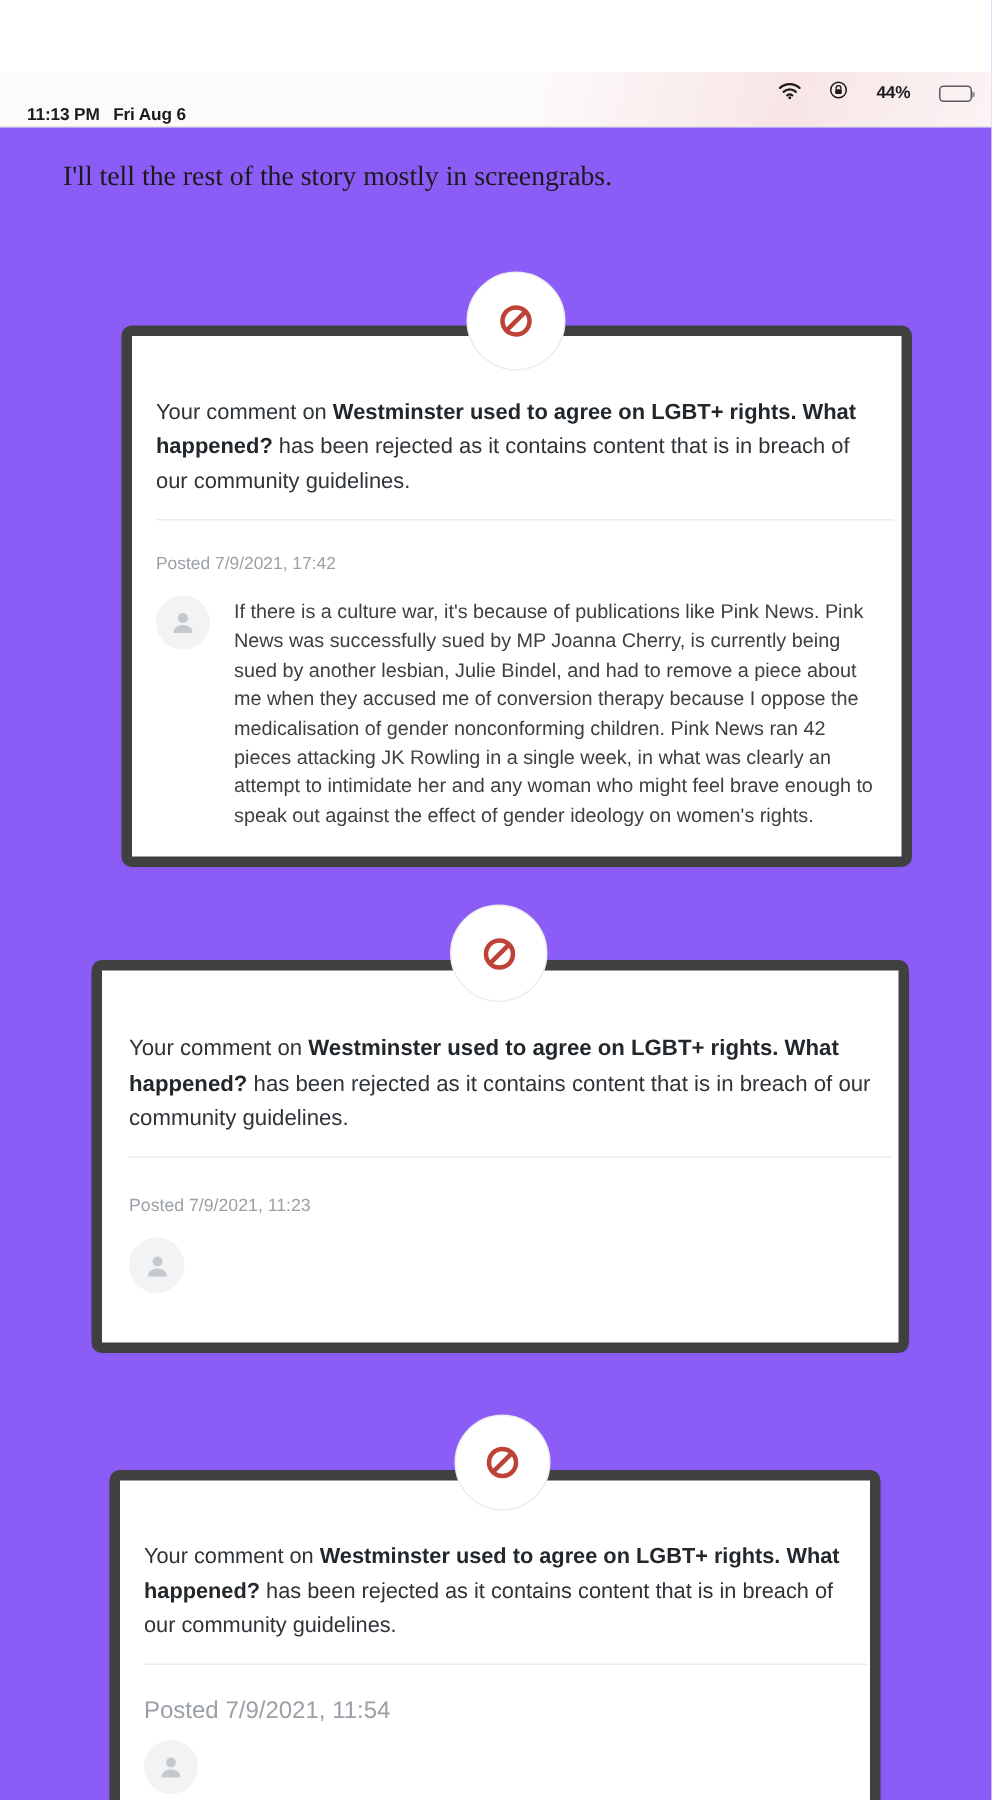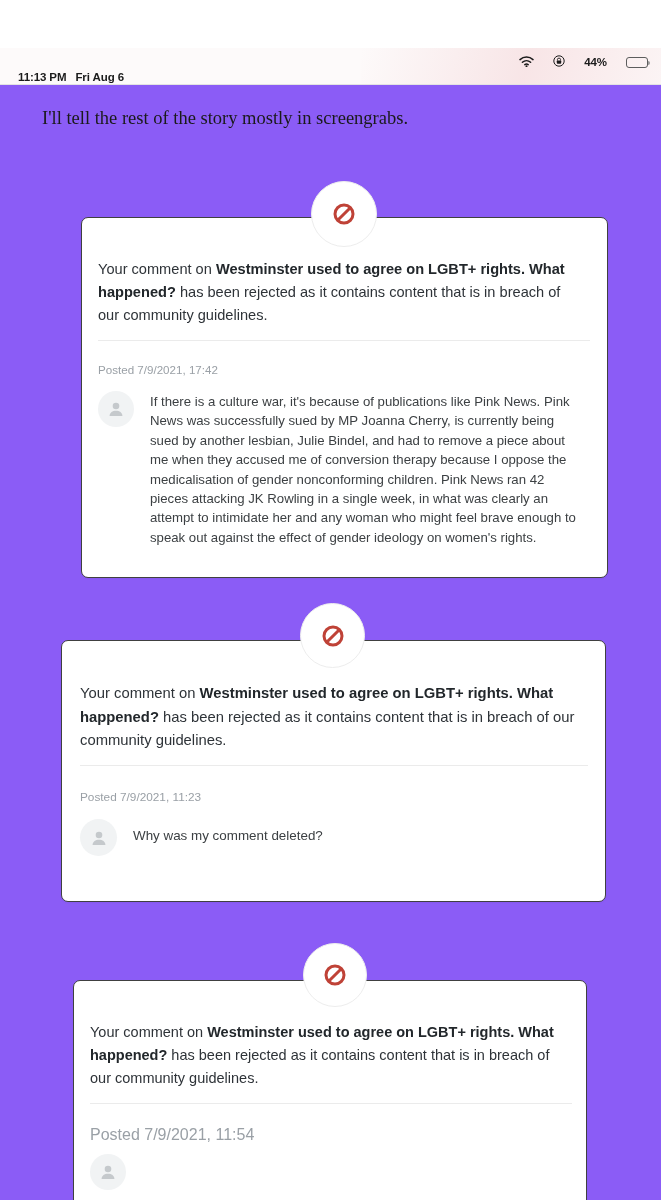--- a/index.html
+++ b/index.html
@@ -127,21 +127,21 @@
     font-family: "Liberation Serif", serif;
     font-size: 18.5px;
     line-height: 26px;
     color: #1a1a1a;
   }
 
   
   .shot {
     position: absolute;
     background: #ffffff;
-    border: 1px solid #404040;
+    border: 7px solid #404040;
     border-radius: 7px;
     box-shadow: 0 1px 2px rgba(0,0,0,0.035);
   }
 
   
   .badge {
     position: absolute;
     border-radius: 50%;
     background: #ffffff;
     border: 1px solid #ededed;
@@ -279,21 +279,20 @@
       <span>Your comment on </span><b>Westminster used to agree on LGBT+ rights. What happened?</b><span> has been rejected as it contains content that is in breach of our community guidelines.</span>
     </div>
     <div class="rule" id="rule2"></div>
     <div class="posted" id="posted2">Posted 7/9/2021, 11:23</div>
     <div class="avatar" id="avatar2">
       <svg width="20" height="20" viewBox="0 0 20 20">
         <circle cx="10" cy="7" r="3.3" fill="#c5c9cc"></circle>
         <path d="M3.6 17c0-3.4 2.9-5.3 6.4-5.3s6.4 1.9 6.4 5.3z" fill="#c5c9cc"></path>
       </svg>
     </div>
-    <div class="comment" id="comment2">Why was my comment deleted?</div>
   </div>
 
   <div class="badge" id="badge3">
     <svg width="24" height="24" viewBox="0 0 24 24">
       <circle cx="12" cy="12" r="9" fill="none" stroke="#bf4237" stroke-width="3"></circle>
       <line x1="6.2" y1="17.8" x2="17.8" y2="6.2" stroke="#bf4237" stroke-width="3" stroke-linecap="round"></line>
     </svg>
   </div>
   <div class="shot" id="shot3">
     <div class="notice" id="notice3">

